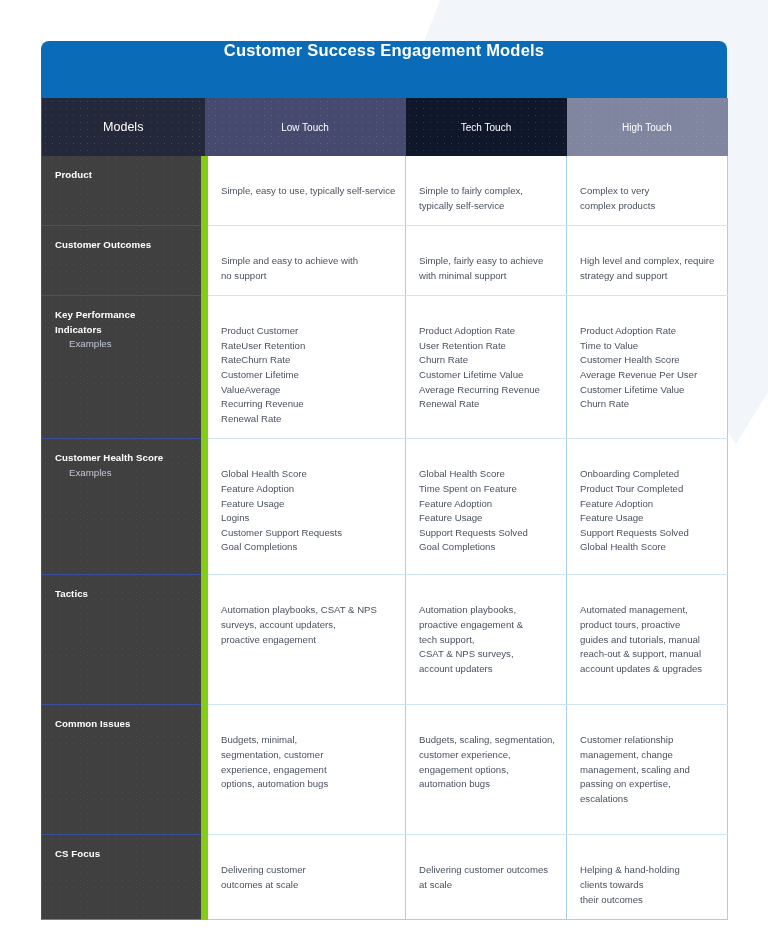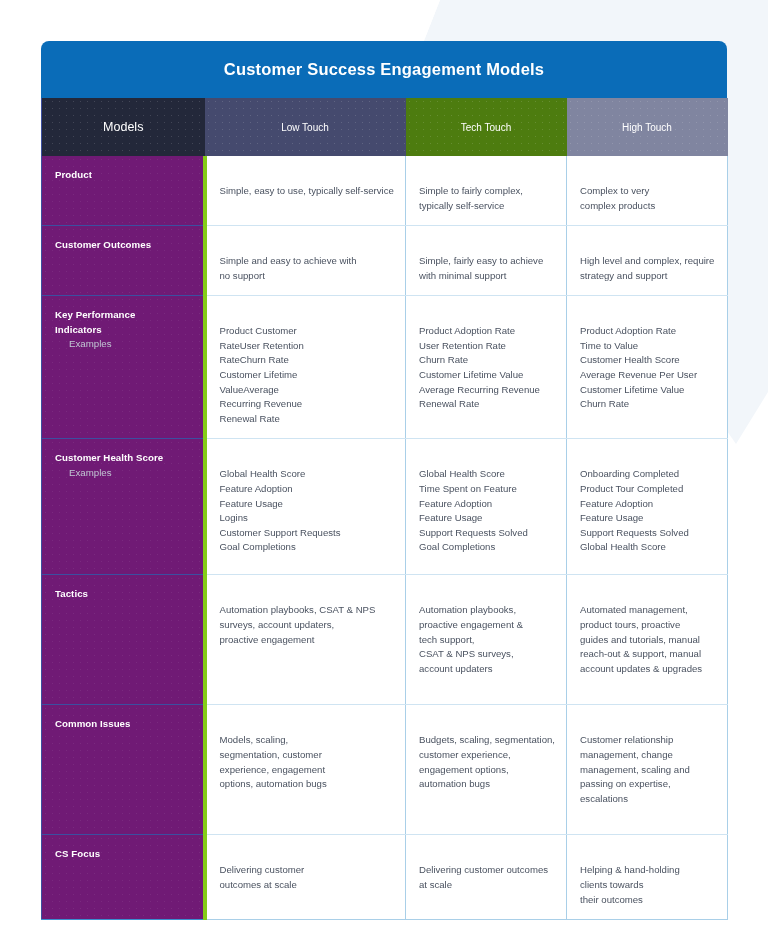--- a/index.html
+++ b/index.html
@@ -34,21 +34,20 @@
     width: 686px;
     z-index: 2;
   }
 
   
   .title-bar {
     background: #0a6cb8;
     border-radius: 8px 8px 0 0;
     height: 57px;
     display: flex;
-    align-items: center;
     justify-content: center;
   }
   .title-bar .title-text {
     color: #ffffff;
     font-size: 16.5px;
     font-weight: bold;
     letter-spacing: 0.2px;
   }
 
   
@@ -77,21 +76,21 @@
   }
   th.h-models {
     background: #23283a;
     font-weight: normal;
     font-size: 12.5px;
   }
   th.h-low {
     background: #454a6e;
   }
   th.h-tech {
-    background: #4d7c0f;
+    background: #0f172a;
   }
   th.h-high {
     background: #8085a0;
   }
   
   th.dots::before {
     content: "";
     position: absolute;
     inset: 0;
     background-image: radial-gradient(rgba(255,255,255,0.14) 0.8px, transparent 0.9px);
@@ -108,24 +107,24 @@
     line-height: 1.52;
     color: #4a5260;
     background: #ffffff;
     border-right: 1px solid #a9cfe8;
     border-bottom: 1px solid #cfe4f2;
   }
   tbody td.cell-last { border-right: 1px solid #a9cfe8; }
 
   
   tbody td.label-cell {
-    background: #701a75;
+    background: #404040;
     color: #ffffff;
     padding: 12px 0 12px 13px;
-    border-right: 4px solid #84cc16;
+    border-right: 7px solid #84cc16;
     border-bottom: 1px solid #3b4fa0;
     position: relative;
   }
   tbody td.label-cell::before {
     content: "";
     position: absolute;
     inset: 0;
     background-image: radial-gradient(rgba(255,255,255,0.07) 0.8px, transparent 0.9px);
     background-size: 7px 7px;
     pointer-events: none;
@@ -328,21 +327,21 @@
             <div>guides and tutorials, manual</div>
             <div>reach-out &amp; support, manual</div>
             <div>account updates &amp; upgrades</div>
           </td>
         </tr>
         <tr class="r-issues">
           <td class="label-cell">
             <div class="label-main">Common Issues</div>
           </td>
           <td class="cell-lines">
-            <div>Models, scaling,</div>
+            <div>Budgets, minimal,</div>
             <div>segmentation, customer</div>
             <div>experience, engagement</div>
             <div>options, automation bugs</div>
           </td>
           <td class="cell-lines">
             <div>Budgets, scaling, segmentation,</div>
             <div>customer experience,</div>
             <div>engagement options,</div>
             <div>automation bugs</div>
           </td>

